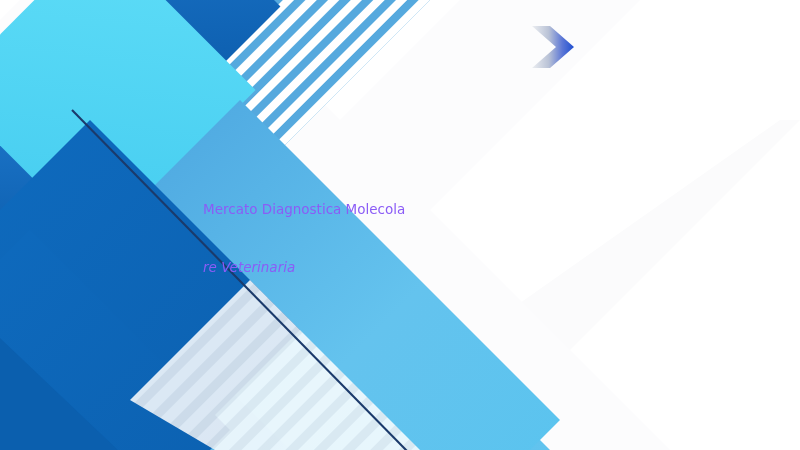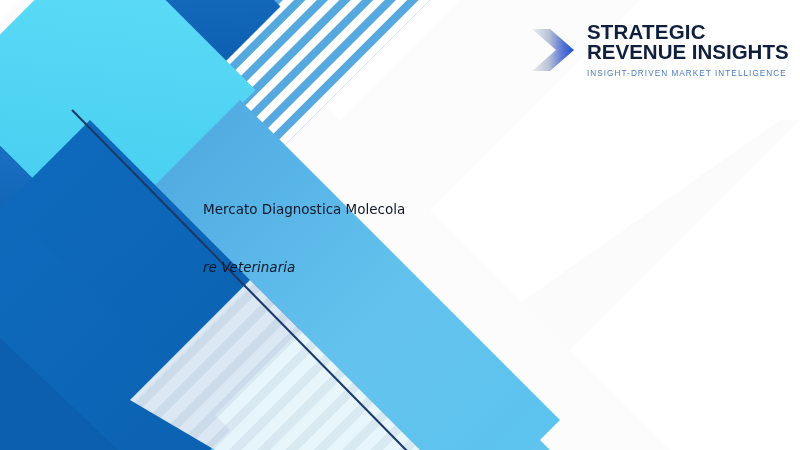--- a/index.html
+++ b/index.html
@@ -57,21 +57,21 @@
     color: #4a7cc0;
     white-space: nowrap;
   }
 
   
   .title-line {
     position: absolute;
     left: 203px;
     font-family: "DejaVu Sans", sans-serif;
     font-size: 13.5px;
-    color: #0f172a;
+    color: #8b5cf6;
     white-space: nowrap;
   }
   .title-line.one { top: 201px; }
   .title-line.two { top: 259px; font-style: italic; }
 
   
   .email {
     position: absolute;
     left: 366px;
     top: 380px;
@@ -180,24 +180,19 @@
       <defs>
         <linearGradient id="chevGrad" x1="0" y1="0.5" x2="1" y2="0.5">
           <stop offset="0%" stop-color="#eceef1"></stop>
           <stop offset="40%" stop-color="#b9c2d6"></stop>
           <stop offset="72%" stop-color="#5c77d6"></stop>
           <stop offset="100%" stop-color="#1f4fd0"></stop>
         </linearGradient>
       </defs>
       <path d="M3 4 L21 4 L45 25 L21 46 L3 46 L27 25 Z" fill="url(#chevGrad)"></path>
     </svg>
-    <div class="logo-words">
-      <span class="logo-name l1">STRATEGIC</span>
-      <span class="logo-name l2">REVENUE INSIGHTS</span>
-      <span class="logo-tag">INSIGHT-DRIVEN MARKET INTELLIGENCE</span>
-    </div>
   </div>
 
   <div class="title-line one">Mercato Diagnostica Molecola</div>
   <div class="title-line two">re Veterinaria</div>
 
 
 </div>
 
 </body></html>

